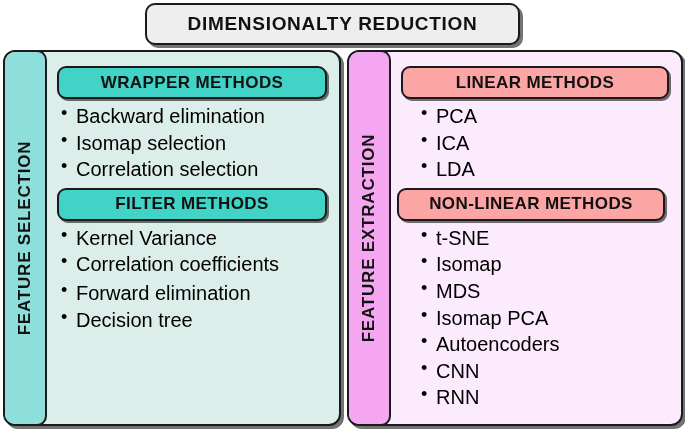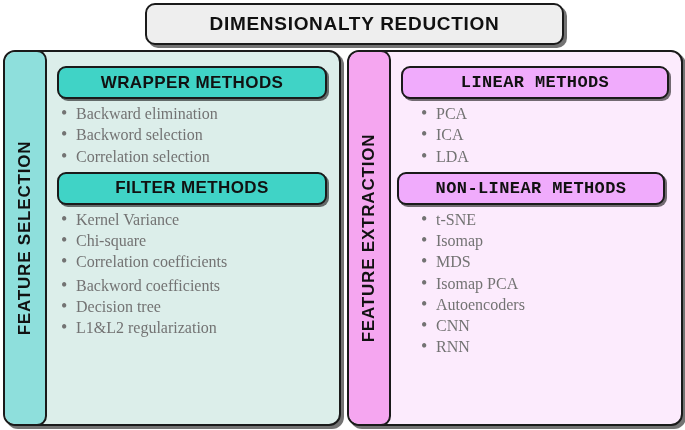--- a/index.html
+++ b/index.html
@@ -17,21 +17,21 @@
     height: 430px;
     background: #ffffff;
     overflow: hidden;
   }
 
   
   .title-box {
     position: absolute;
     left: 145px;
     top: 3px;
-    width: 419px;
+    width: 375px;
     height: 42px;
     background: #eeeeee;
     border: 2px solid #1a1a1a;
     border-radius: 10px;
     box-shadow: 3px 3px 0 rgba(0,0,0,0.55);
     display: flex;
     align-items: center;
     justify-content: center;
     box-sizing: border-box;
   }
@@ -100,44 +100,43 @@
     border-radius: 9px;
     box-shadow: 2px 2px 0 rgba(0,0,0,0.55);
     box-sizing: border-box;
     height: 33px;
     display: flex;
     align-items: center;
     justify-content: center;
     margin: 3px 4px 4px 4px;
   }
   .hdr-teal   { background: #40d3c6; }
-  .hdr-purple { background: #f0abfc; font-family: Liberation Mono, monospace; }
+  .hdr-purple { background: #fca5a5; }
   .section-header span {
     font-size: 17px;
     font-weight: bold;
     letter-spacing: 0.4px;
     color: #111111;
     white-space: nowrap;
   }
   
   .section-header.wide { margin-left: 0px; margin-right: 8px; }
 
   .item-list {
     list-style: none;
     margin: 0;
     padding: 0 0 0 6px;
   }
   .item-list li {
-    font-size: 16px;
-    color: #737373;
+    font-size: 20px;
+    color: #000000;
     line-height: 1.33;
     position: relative;
     padding-left: 17px;
     white-space: nowrap;
-    font-family: Liberation Serif, serif;
   }
   .item-list li::before {
     content: "\2022";
     position: absolute;
     left: 2px;
     top: -1px;
     font-size: 18px;
     line-height: 1.33;
   }
   .item-list.indented { padding-left: 22px; }
@@ -158,41 +157,39 @@
     </div>
 
     <div class="panel-body">
 
       <div class="section">
         <div class="section-header hdr-teal">
           <span>WRAPPER METHODS</span>
         </div>
         <ul class="item-list">
           <li>Backward elimination</li>
-          <li>Backword selection</li>
+          <li>Isomap selection</li>
           <li>Correlation selection</li>
         </ul>
       </div>
 
       <div class="section">
         <div class="section-header hdr-teal">
           <span>FILTER METHODS</span>
         </div>
         <ul class="item-list">
           <li>Kernel Variance</li>
-          <li>Chi-square</li>
           <li>Correlation coefficients</li>
         </ul>
       </div>
 
       <div class="section">
         <ul class="item-list">
-          <li>Backword coefficients</li>
+          <li>Forward elimination</li>
           <li>Decision tree</li>
-          <li>L1&amp;L2 regularization</li>
         </ul>
       </div>
 
     </div>
   </div>
 
   <div class="panel panel-right">
 
     <div class="side-label side-label-right">
       <span>FEATURE EXTRACTION</span>

